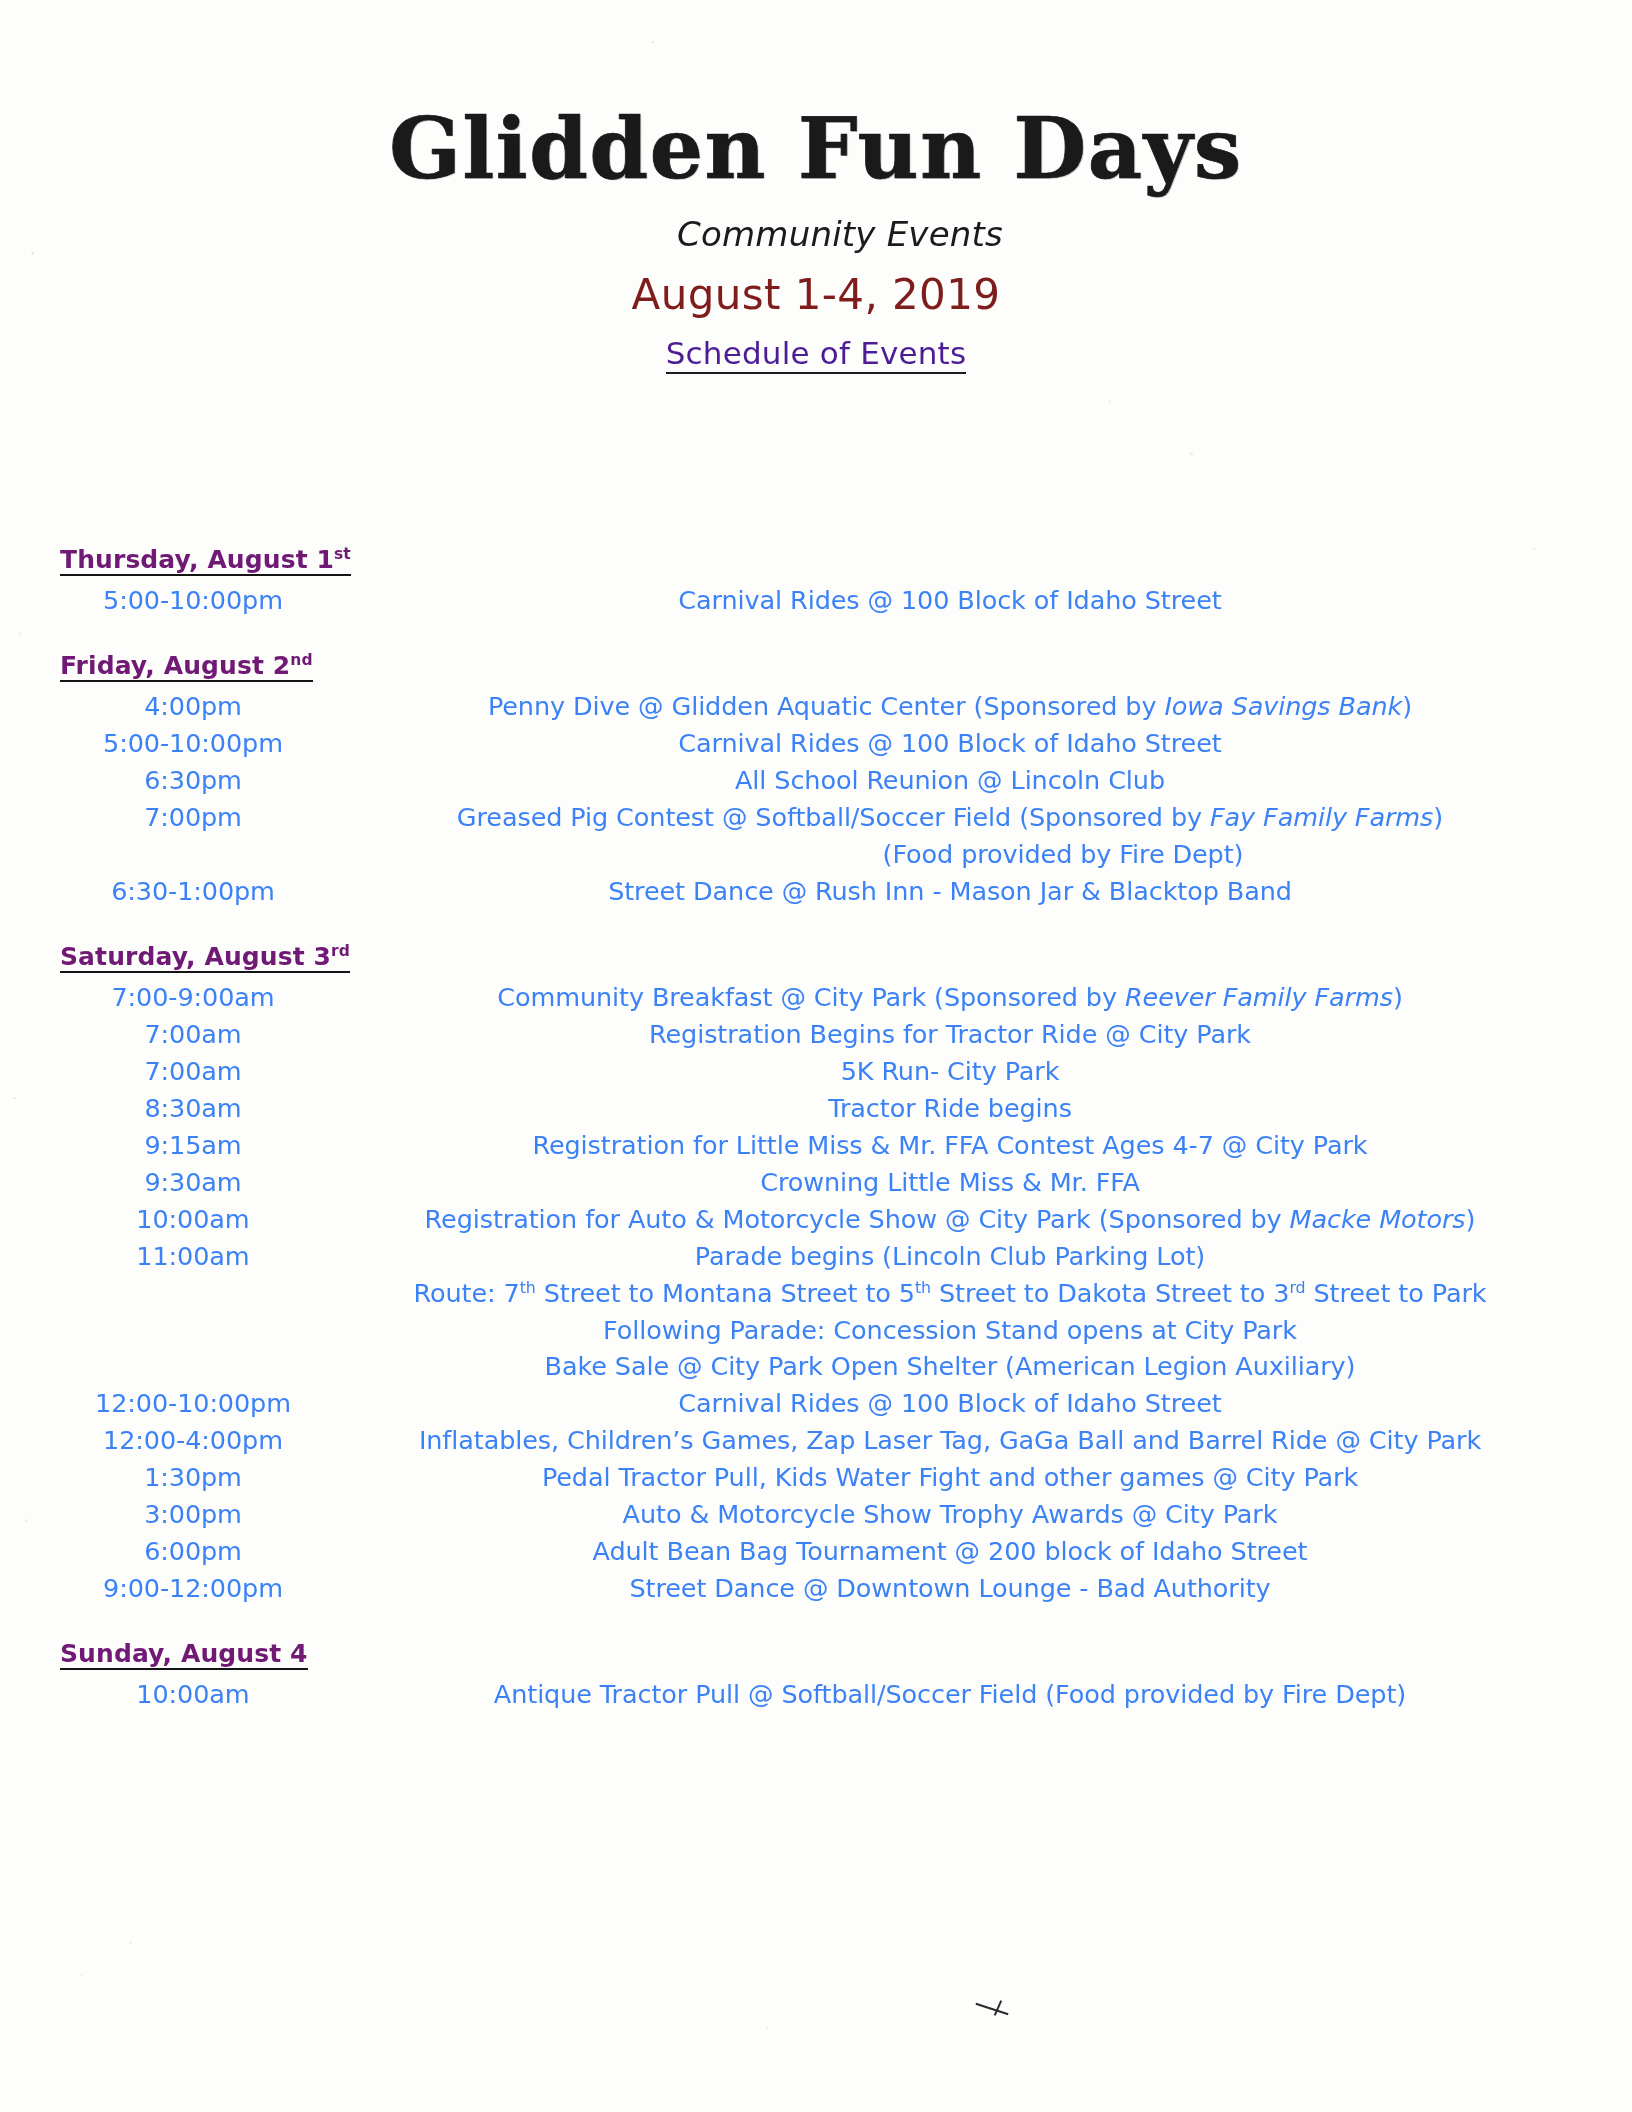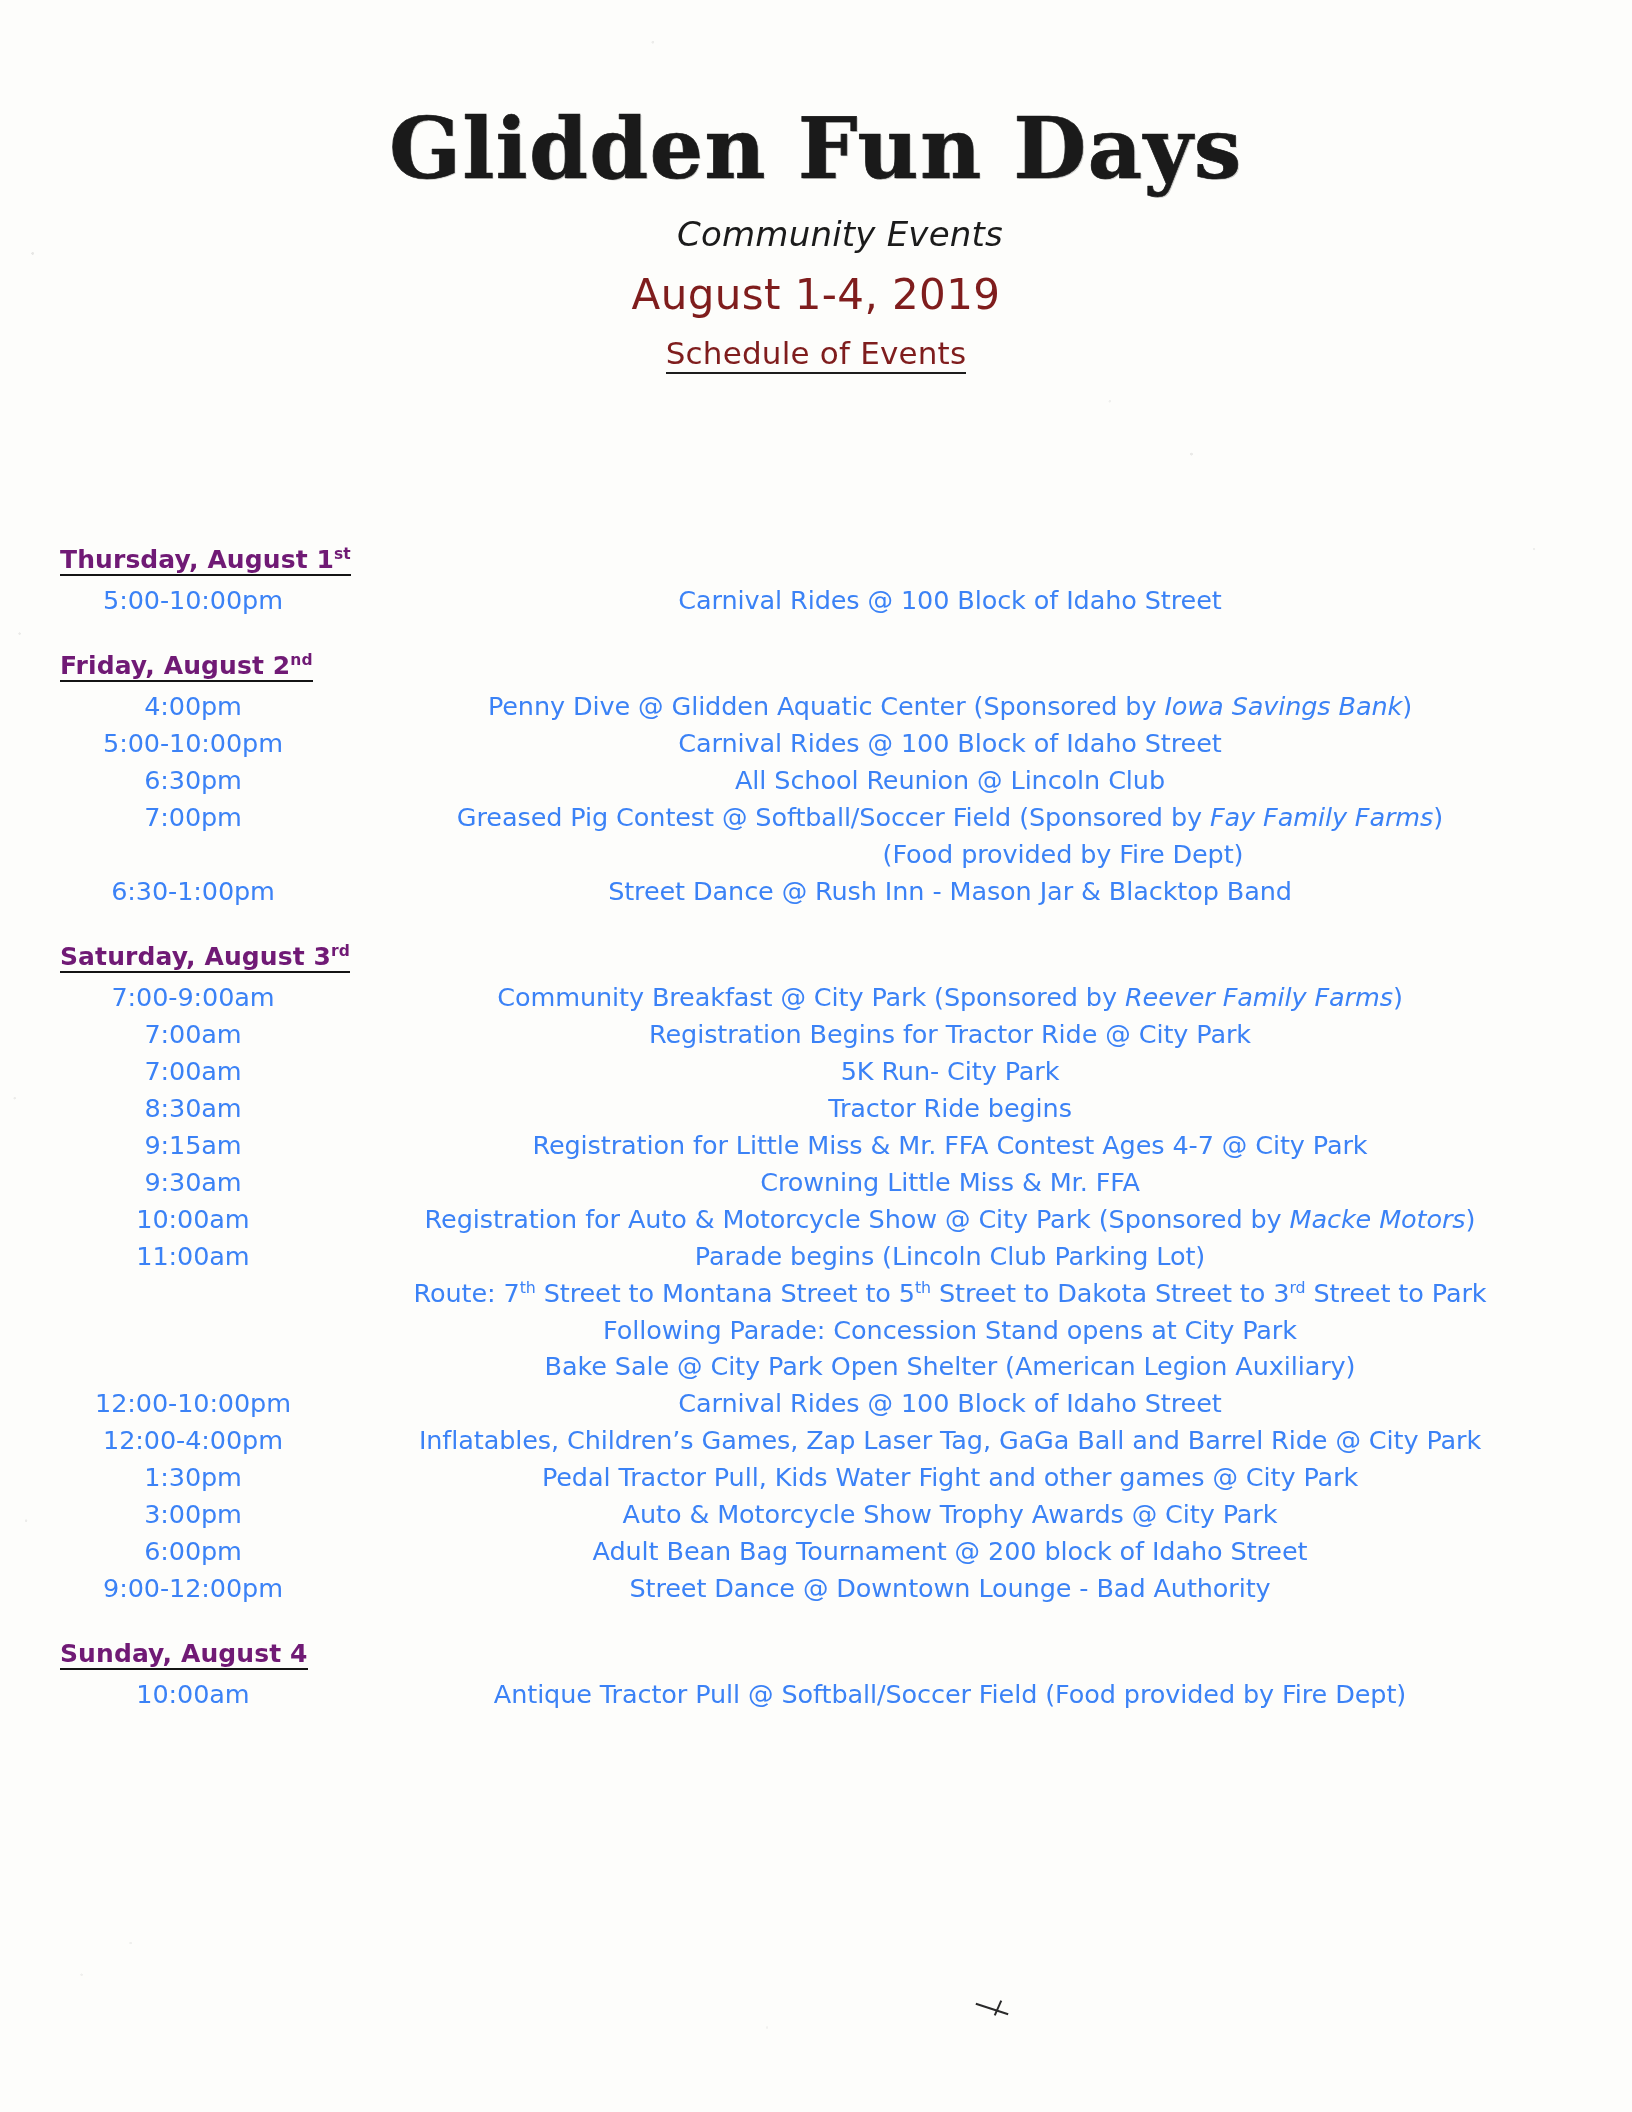--- a/index.html
+++ b/index.html
@@ -81,21 +81,21 @@
     font-size: 42px;
     margin: 16px 0 0 0;
     letter-spacing: .4px;
     color: #7f1d1d;
   }
   .subtitle-schedule {
     font-family: "DejaVu Sans", sans-serif;
     font-size: 31px;
     margin: 16px 0 0 0;
     letter-spacing: .2px;
-    color: #7f1d1d;
+    color: #4c1d95;
     display: inline-block;
     border-bottom: 2.2px solid #1d1d1d;
     padding-bottom: 1px;
   }
 
   
   .schedule {
     position: absolute;
     left: 60px;
     top: 545px;

